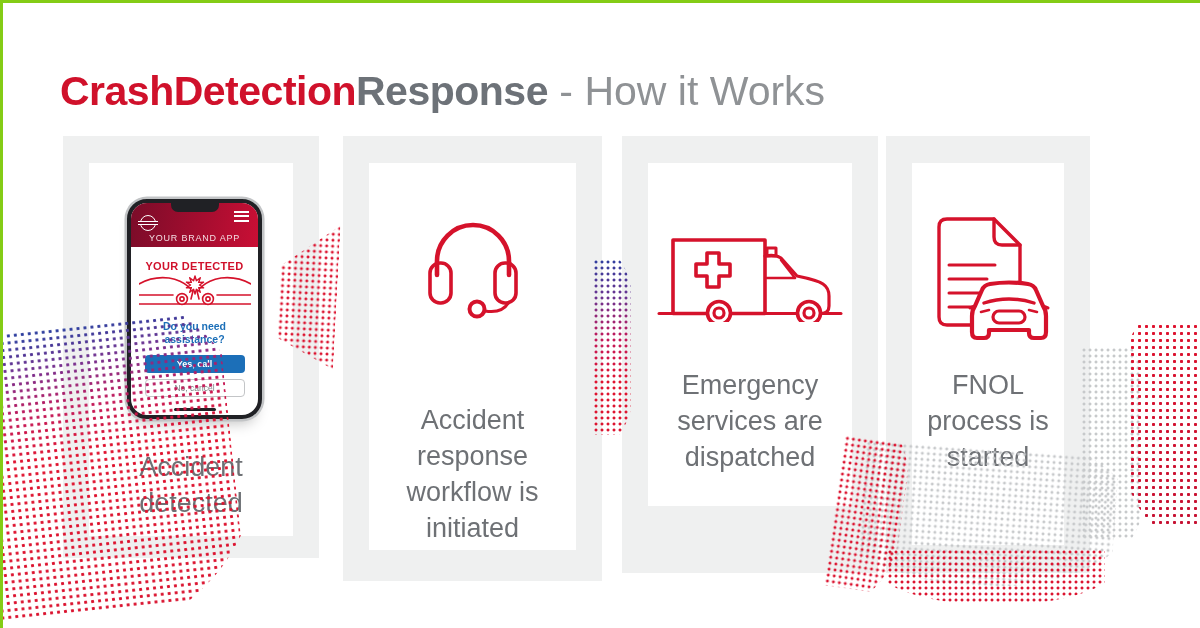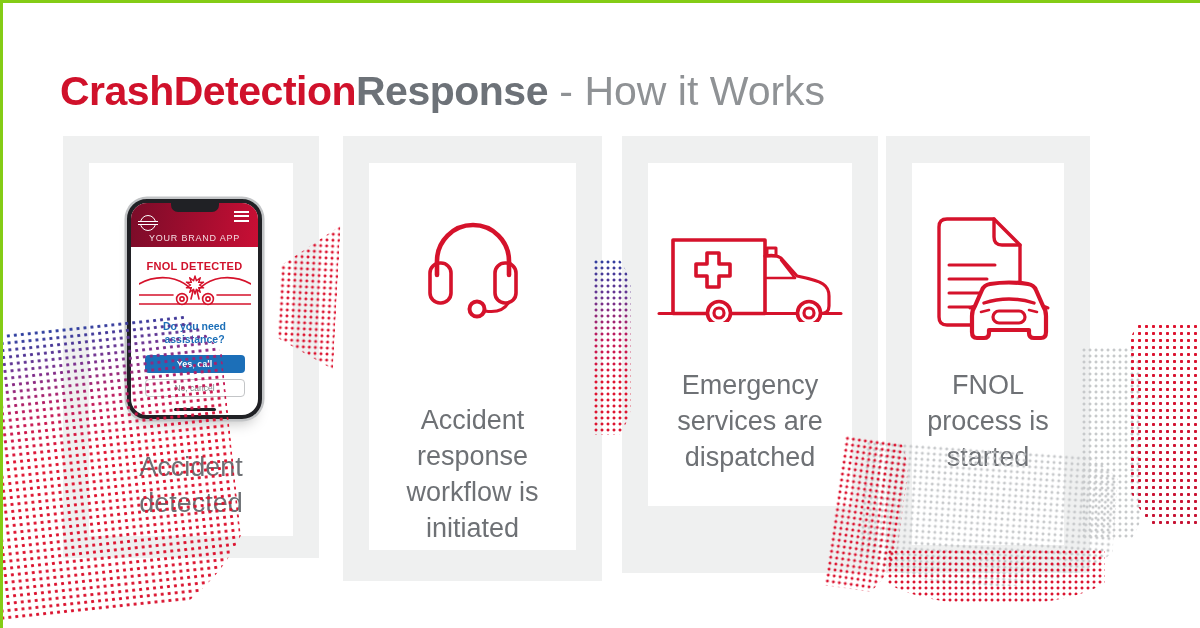--- a/index.html
+++ b/index.html
@@ -120,21 +120,21 @@
           <div class="phone-header">
             <span class="brand-logo"></span>
             <span class="hamburger">
                 <span></span>
                 <span></span>
                 <span></span>
               </span>
             <div class="app-name">YOUR BRAND APP</div>
           </div>
           <div class="phone-body">
-            <div class="alert-title">FNOL DETECTED</div>
+            <div class="alert-title">YOUR DETECTED</div>
             <svg class="crash-art" width="112" height="34" viewBox="0 0 112 34" fill="none" stroke-width="1.6" stroke-linecap="round" stroke-linejoin="round" stroke="#d5122b">
               <path d="M0 29 H112"></path>
               <path d="M0 9 Q14 1 30 3 Q42 5 50 12 L54 16 L52 24"></path>
               <path d="M0 20 H34"></path>
               <path d="M112 9 Q98 1 82 3 Q70 5 62 12 L58 16 L60 24"></path>
               <path d="M112 20 H78"></path>
               <circle cx="43" cy="24" r="5.4" fill="#fff"></circle>
               <circle cx="43" cy="24" r="2.1"></circle>
               <circle cx="69" cy="24" r="5.4" fill="#fff"></circle>
               <circle cx="69" cy="24" r="2.1"></circle>

